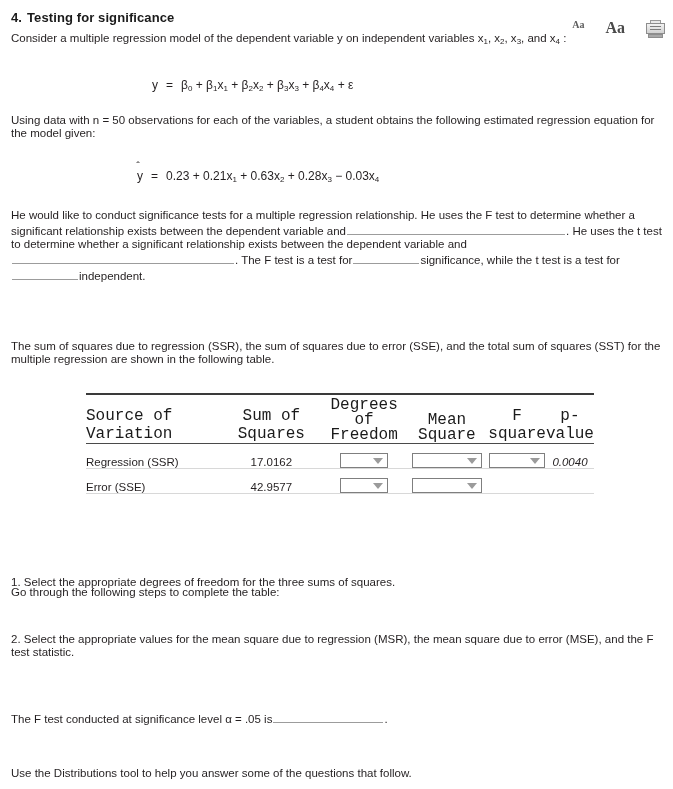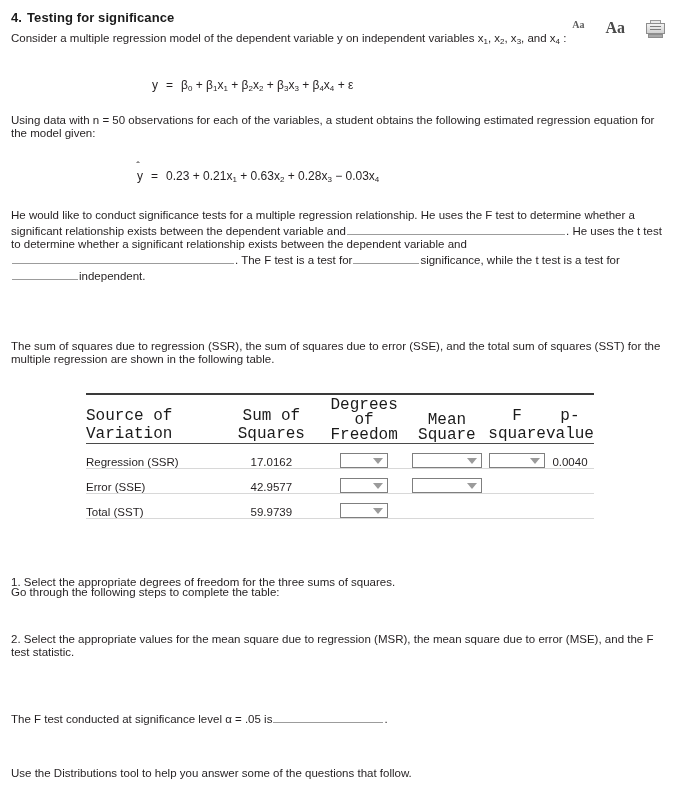--- a/index.html
+++ b/index.html
@@ -204,21 +204,21 @@
     top: 4px;
     width: 0; height: 0;
     border-left: 5px solid transparent;
     border-right: 5px solid transparent;
     border-top: 6px solid #9b9b9b;
   }
   .sb-narrow { width: 48px; }
   .sb-wide   { width: 70px; }
   .sb-f      { width: 56px; }
 
-  .p-val { text-align: center; }
+  .p-val { text-align: center; font-style: italic; }
 </style>
 </head>
 <body>
 
 <div class="header">
   <div class="q-title">
     <span class="q-num">4.</span><span>Testing for significance</span>
   </div>
   <div class="tools">
     <span class="aa-small">Aa</span>
@@ -311,30 +311,20 @@
         <td class="col-ss">42.9577</td>
         <td class="col-df">
           <span class="select-box sb-narrow"><span class="arrow"></span></span>
         </td>
         <td class="col-ms">
           <span class="select-box sb-wide"><span class="arrow"></span></span>
         </td>
         <td class="col-f"></td>
         <td class="col-p"></td>
       </tr>
-      <tr class="data-row">
-        <td class="col-source">Total (SST)</td>
-        <td class="col-ss">59.9739</td>
-        <td class="col-df">
-          <span class="select-box sb-narrow"><span class="arrow"></span></span>
-        </td>
-        <td class="col-ms"></td>
-        <td class="col-f"></td>
-        <td class="col-p"></td>
-      </tr>
     </tbody>
   </table>
 </div>
 
 <div class="para" style="top:539px;margin-top:47px;">Go through the following steps to complete the table:</div>
 <div class="para" style="top:576px;">1. Select the appropriate degrees of freedom for the three sums of squares.</div>
 <div class="para" style="top:633px; width:660px;">
   <span>2. Select the appropriate values for the mean square due to regression (MSR), the mean square due to error (MSE),</span>
   <span>and the F test statistic.</span>
 </div>

